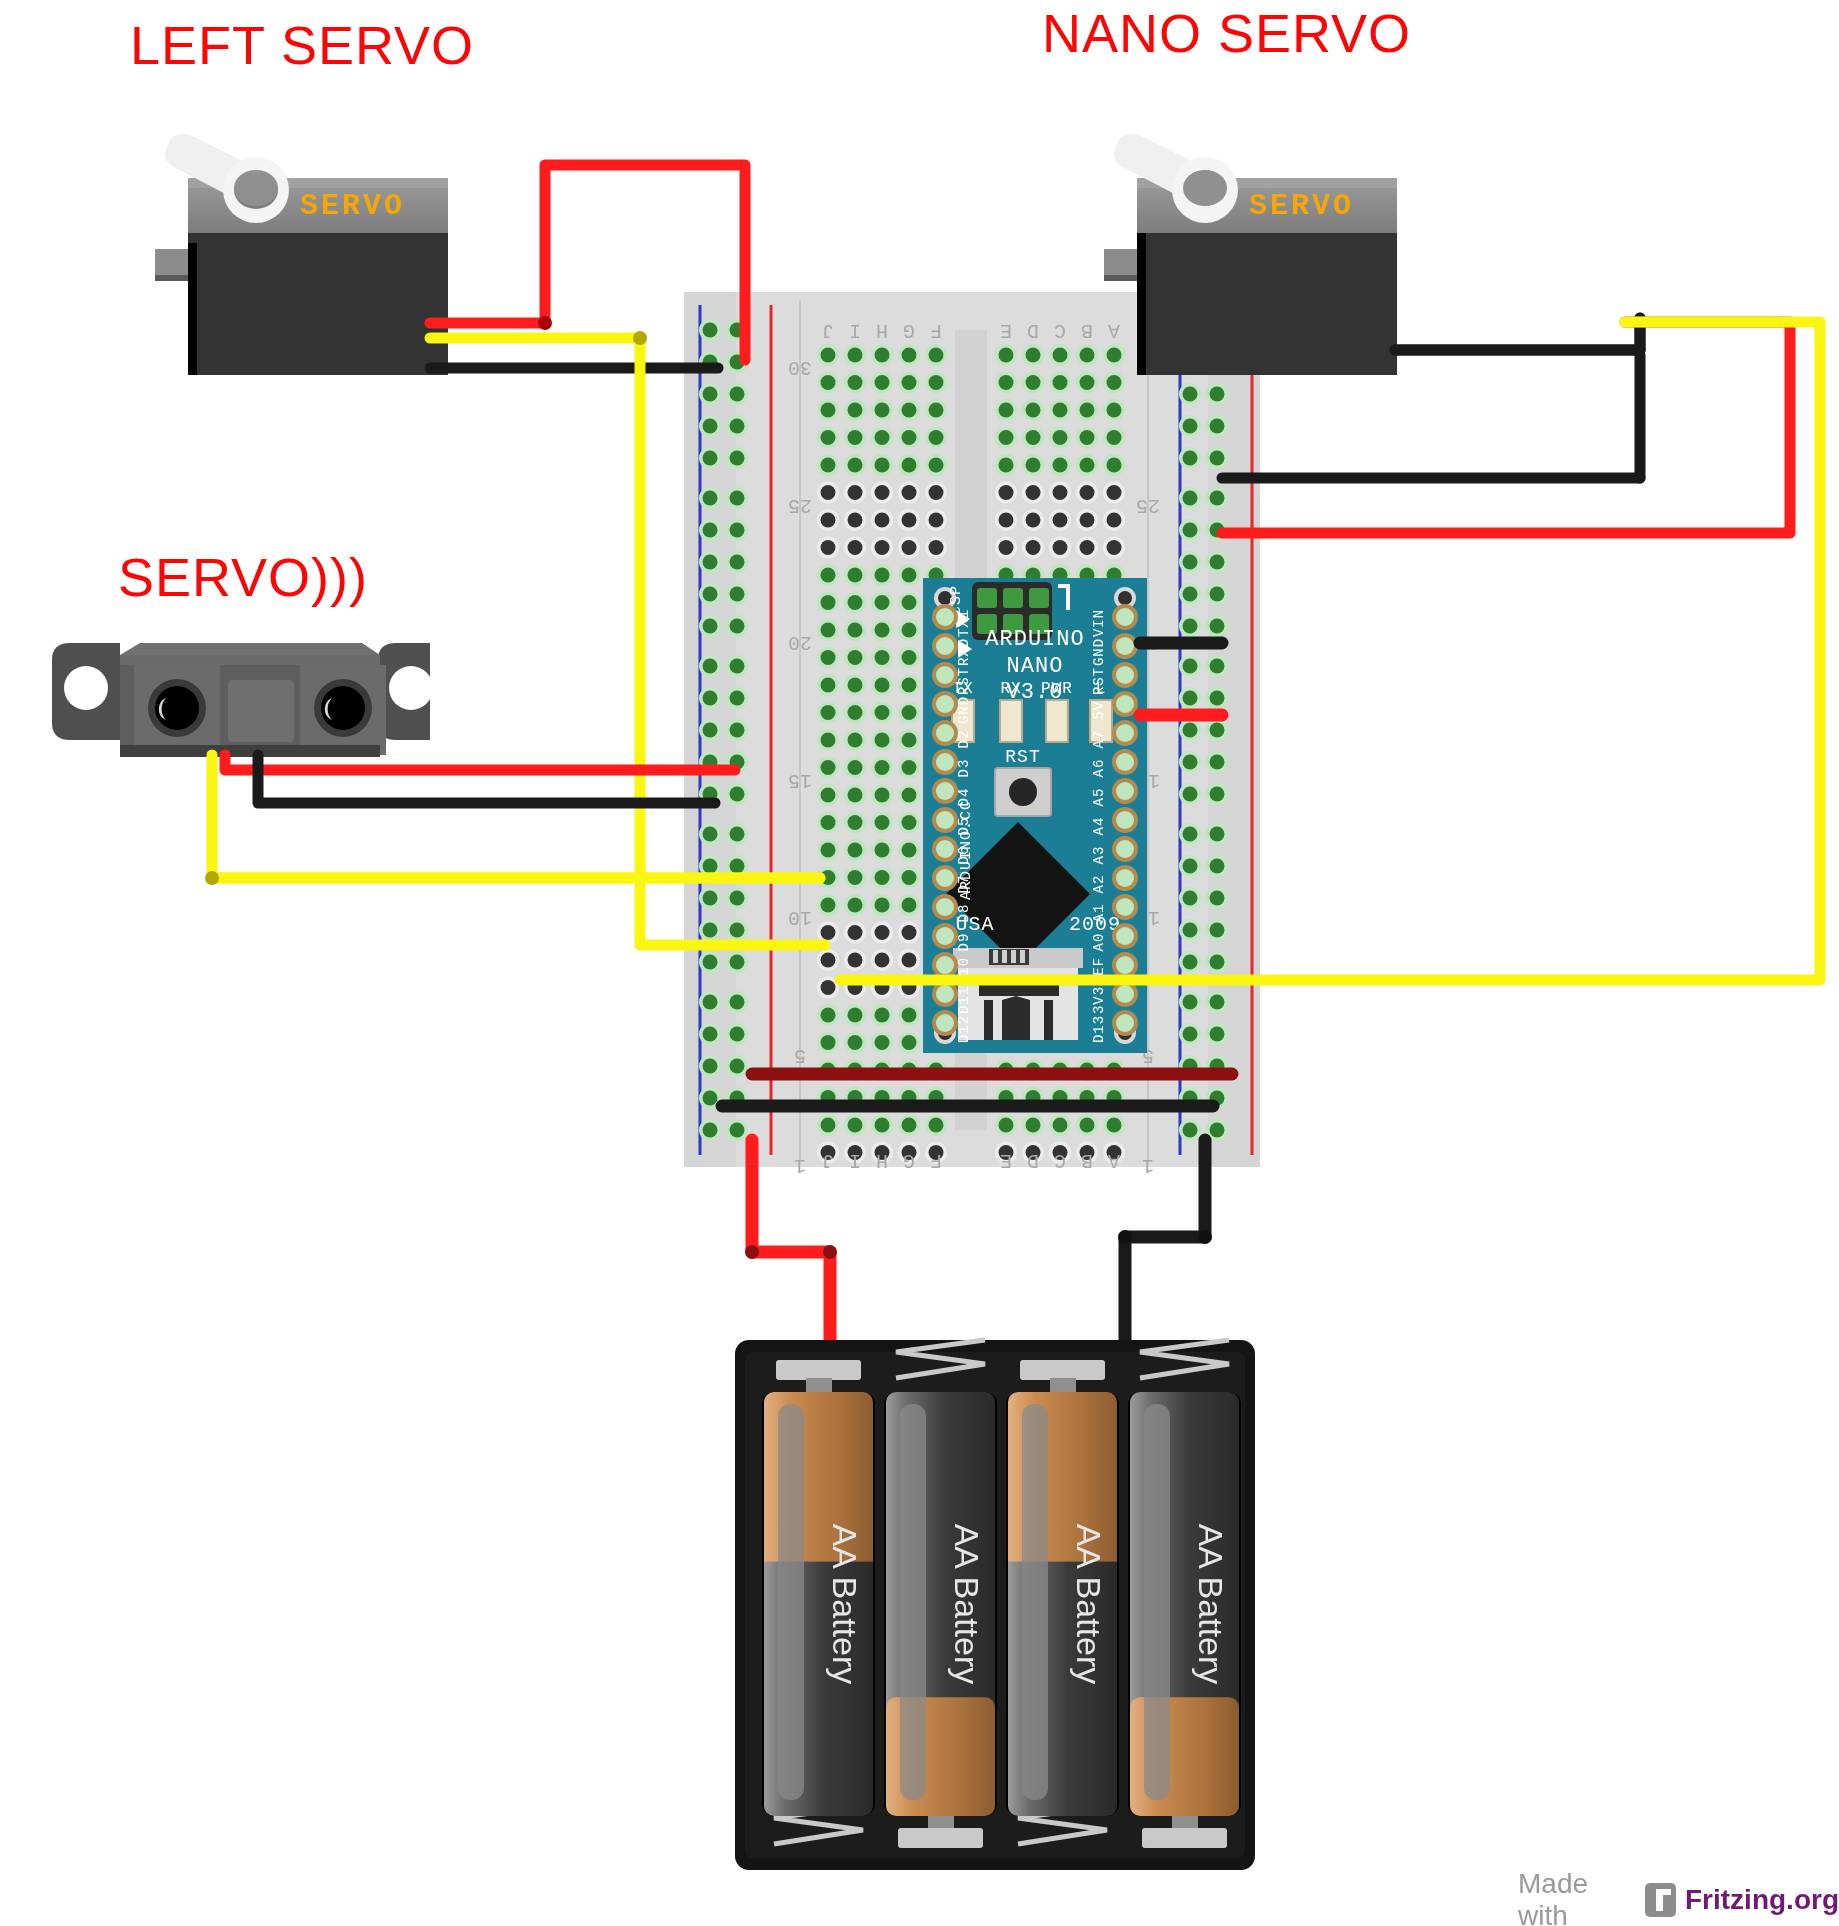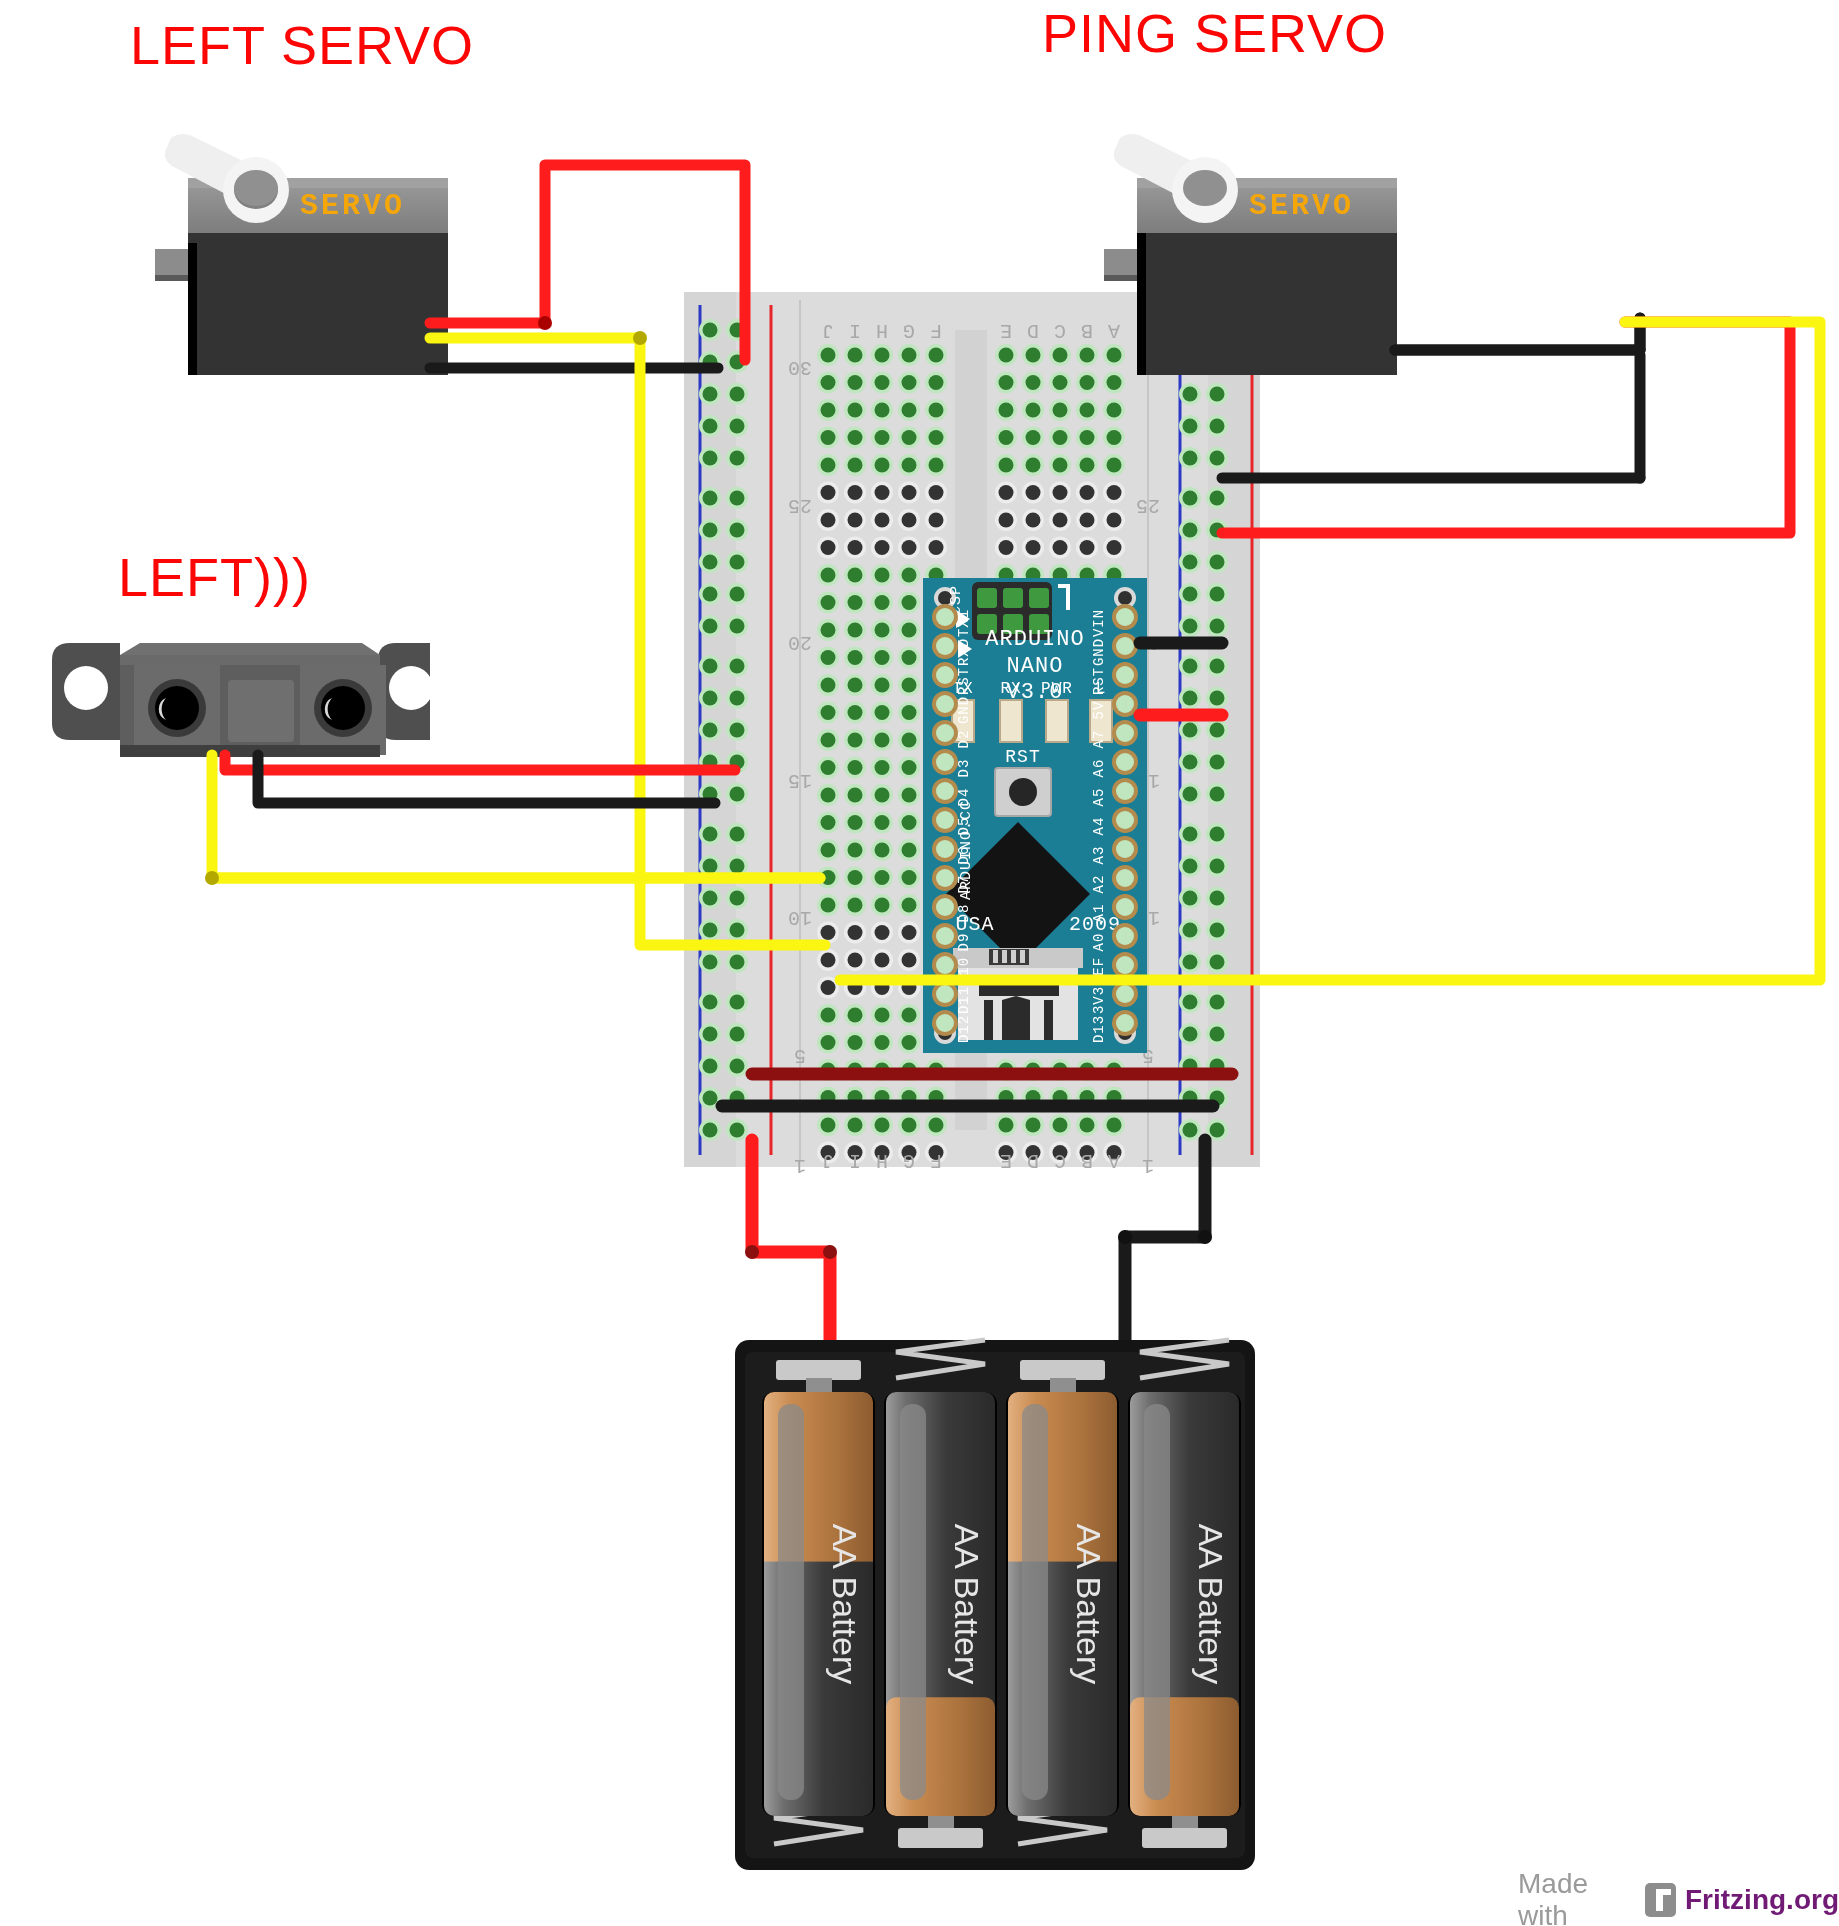--- a/index.html
+++ b/index.html
@@ -21,22 +21,22 @@
         position:relative;display:inline-block;}
   #footer .fzicon:before{content:"";position:absolute;left:11px;top:6px;width:7px;height:22px;background:#fff;}
   #footer .fzicon:after{content:"";position:absolute;left:11px;top:6px;width:15px;height:6px;background:#fff;}
 </style>
 </head>
 <body>
 
 <div id="stage">
 
   <div class="lbl" id="lbl-left">LEFT SERVO</div>
-  <div class="lbl" id="lbl-right">PING SERVO</div>
-  <div class="lbl" id="lbl-ping">LEFT)))</div>
+  <div class="lbl" id="lbl-right">NANO SERVO</div>
+  <div class="lbl" id="lbl-ping">SERVO)))</div>
 
   <svg class="layer" id="svg-components" viewBox="0 0 1839 1926">
     <defs>
       <linearGradient id="gCellUp" x1="0" y1="0" x2="1" y2="0">
         <stop offset="0" stop-color="#9c9c9c"></stop>
           <stop offset="0.18" stop-color="#6e6e6e"></stop>
         <stop offset="0.55" stop-color="#3a3a3a"></stop>
           <stop offset="1" stop-color="#2a2a2a"></stop>
       </linearGradient>
       <linearGradient id="gCellTop" x1="0" y1="0" x2="1" y2="0">

